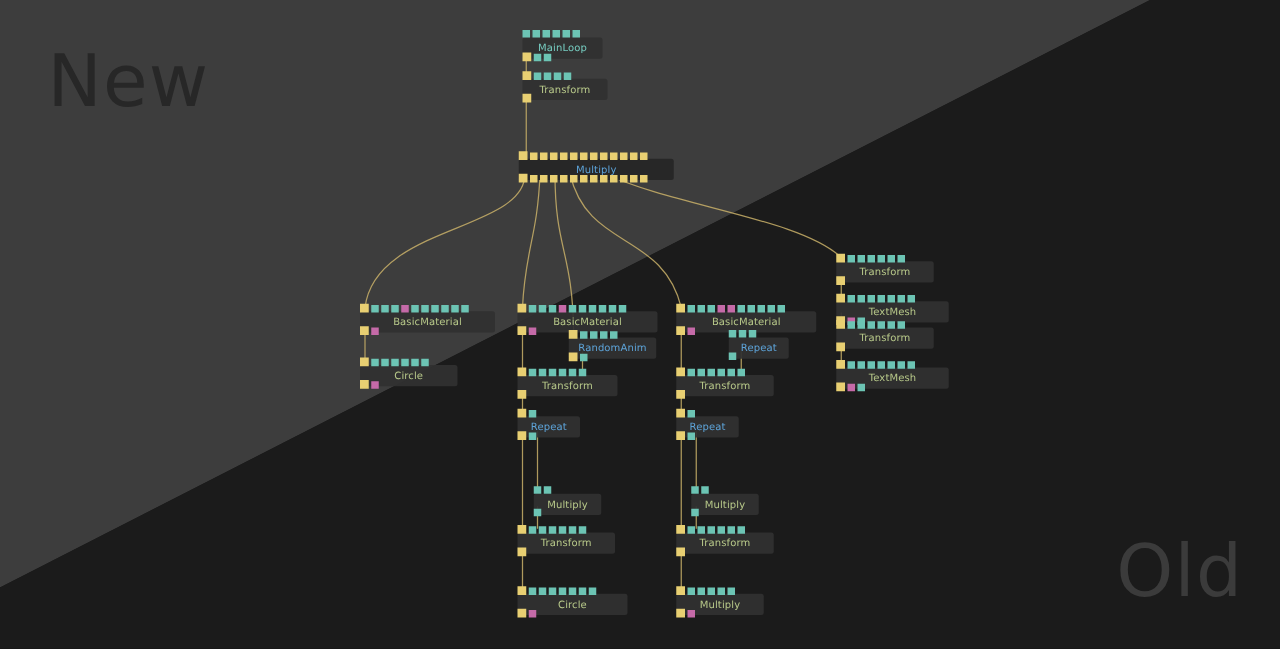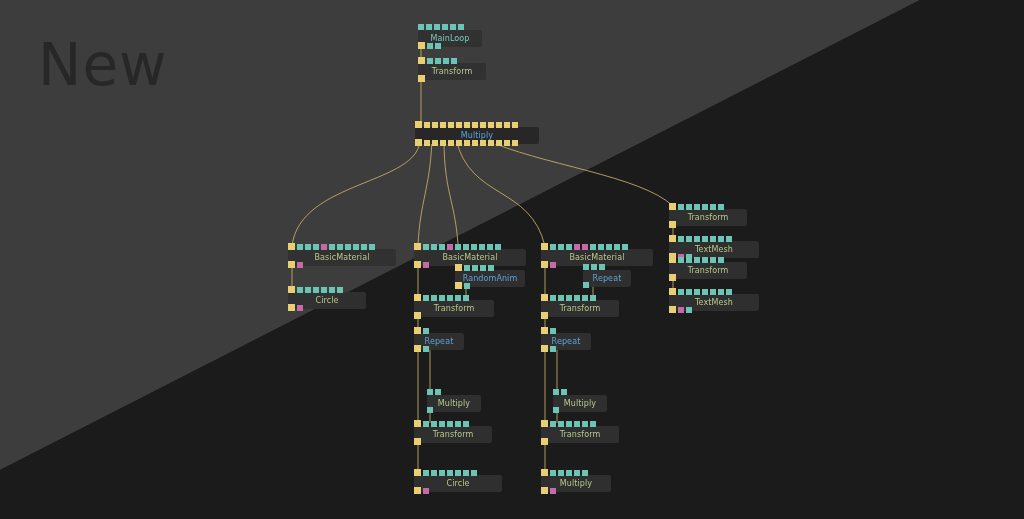--- a/index.html
+++ b/index.html
@@ -70,20 +70,21 @@
 </style>
 </head>
 <body>
 
 <div id="stage">
 
   <div id="bg-new"></div>
   <div id="bg-old"></div>
 
   <div class="wm" id="wm-new">New</div>
+  <div class="wm" id="wm-old">Old</div>
 
   <svg id="edges" viewBox="0 0 1024 519" xmlns="http://www.w3.org/2000/svg">
       <path d="M421,42 L421,60" fill="none" stroke="#c9b068" stroke-width="1" opacity="0.85"></path>
       <path d="M421,75 L421,124" fill="none" stroke="#c9b068" stroke-width="1" opacity="0.85"></path>
       <path d="M420,139 C420,185 300,180 292,246" fill="none" stroke="#c9b068" stroke-width="1" opacity="0.85"></path>
       <path d="M432,139 C430,190 420,200 418,246" fill="none" stroke="#c9b068" stroke-width="1" opacity="0.85"></path>
       <path d="M444,139 C444,200 458,200 459,267" fill="none" stroke="#c9b068" stroke-width="1" opacity="0.85"></path>
       <path d="M456,139 C470,200 530,185 545,246" fill="none" stroke="#c9b068" stroke-width="1" opacity="0.85"></path>
       <path d="M484,139 C540,165 640,175 673,206" fill="none" stroke="#c9b068" stroke-width="1" opacity="0.85"></path>
       <path d="M292,262 L292,289" fill="none" stroke="#c9b068" stroke-width="1" opacity="0.85"></path>

